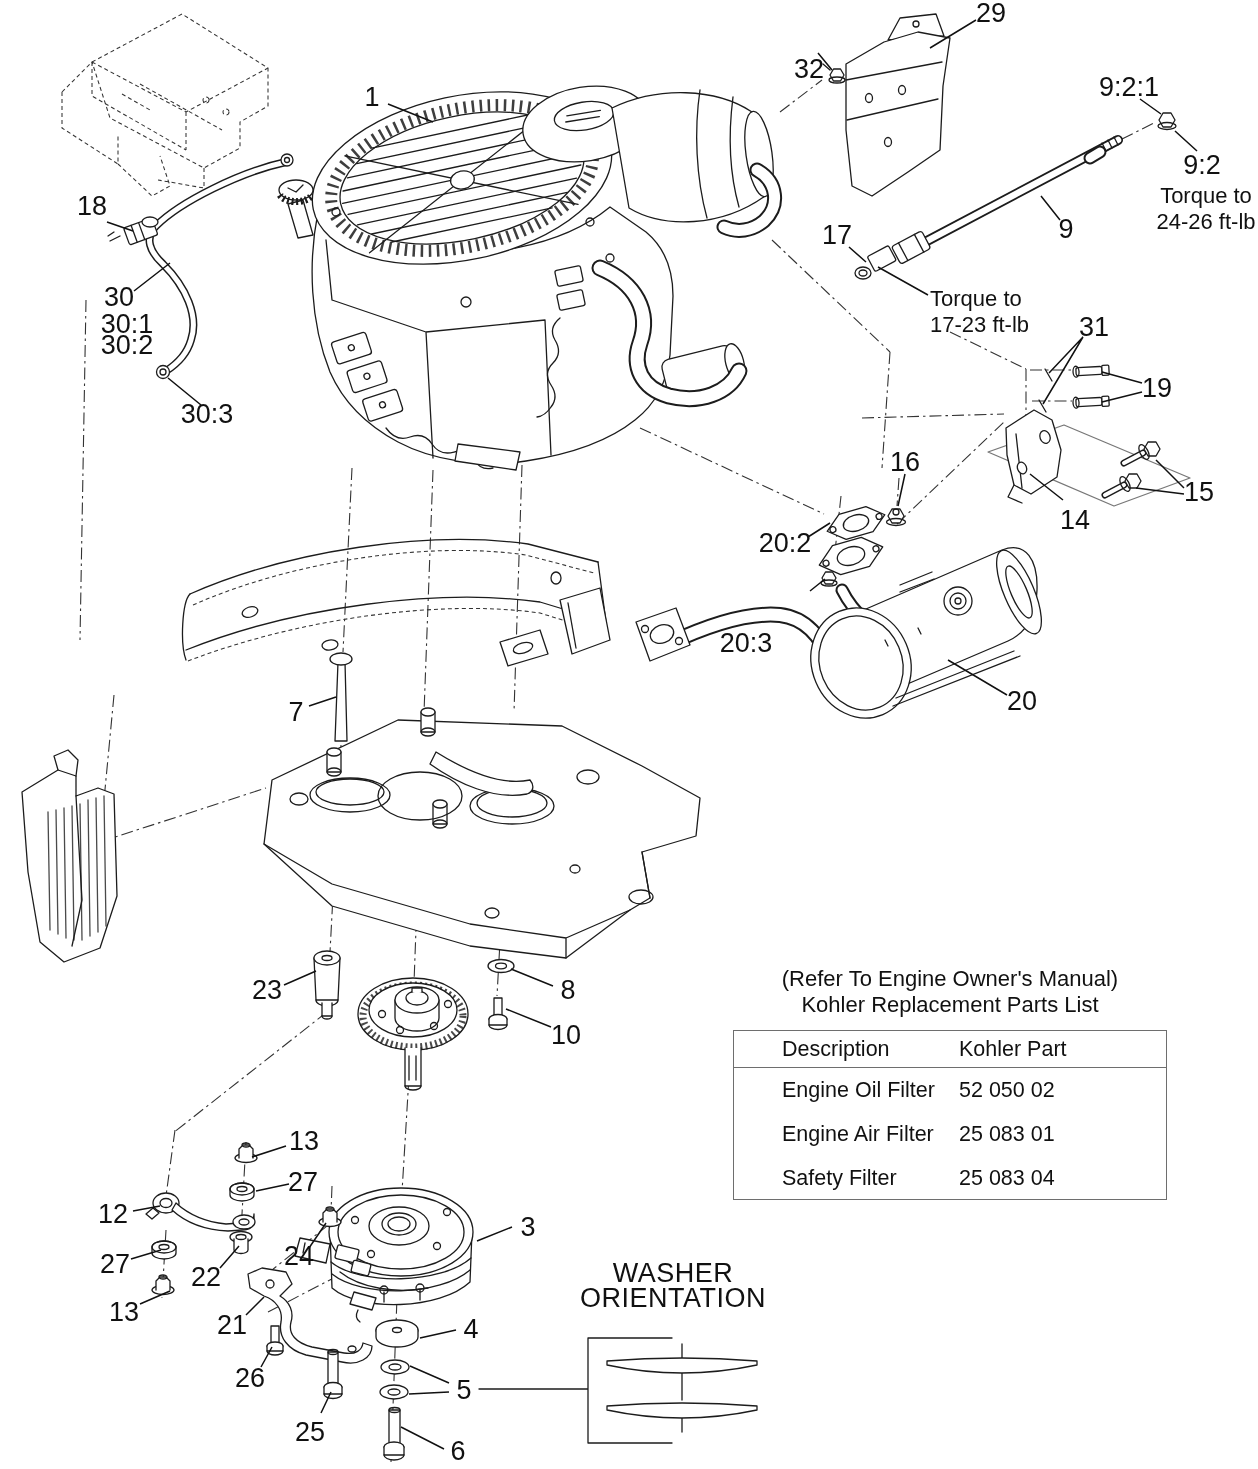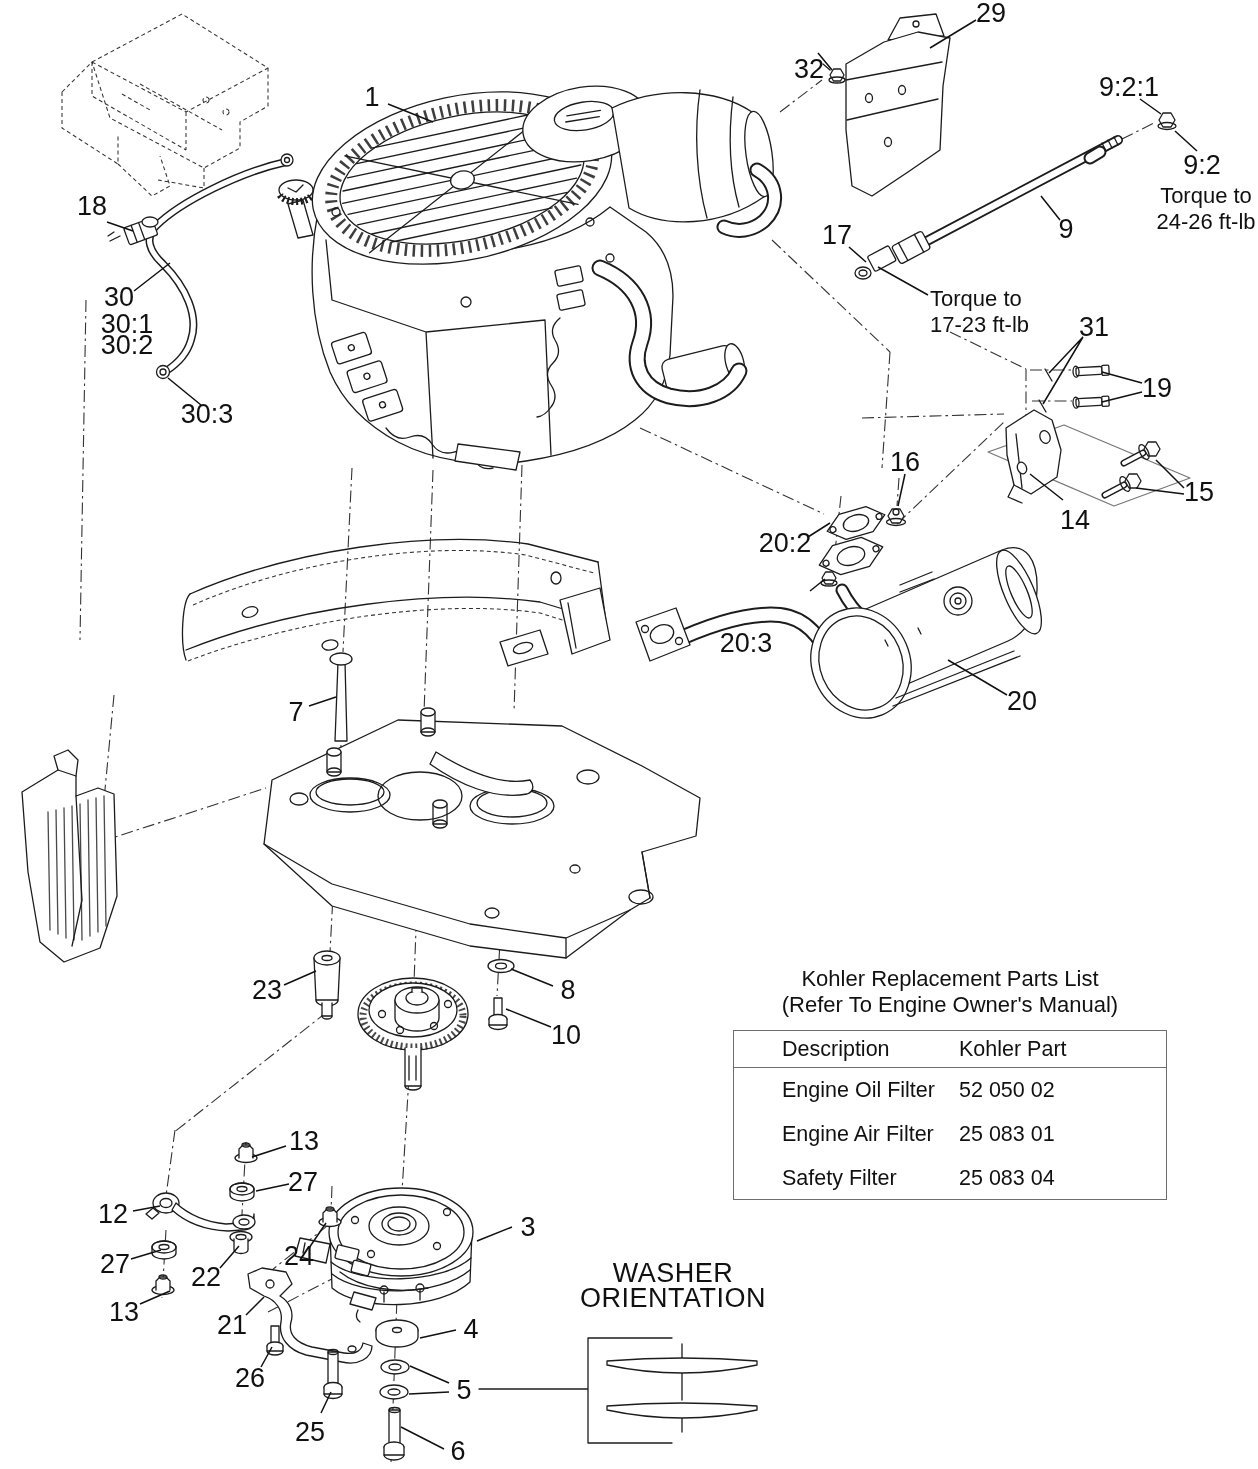--- a/index.html
+++ b/index.html
@@ -424,22 +424,22 @@
   </g>
 </svg>
 
 <div id="labels">
 
   <div class="wo">WASHER
 ORIENTATION</div>
 
   <div class="table-wrap">
     <div class="tbl-title">
+      <div>(Refer To Engine Owner's Manual)</div>
       <div>Kohler Replacement Parts List</div>
-      <div>(Refer To Engine Owner's Manual)</div>
     </div>
     <div class="tbl">
       <div class="trow thead">
         <div class="c1">Description</div>
         <div class="c2">Kohler Part</div>
       </div>
       <div class="trow">
         <div class="c1">Engine Oil Filter</div>
         <div class="c2">52 050 02</div>
       </div>

